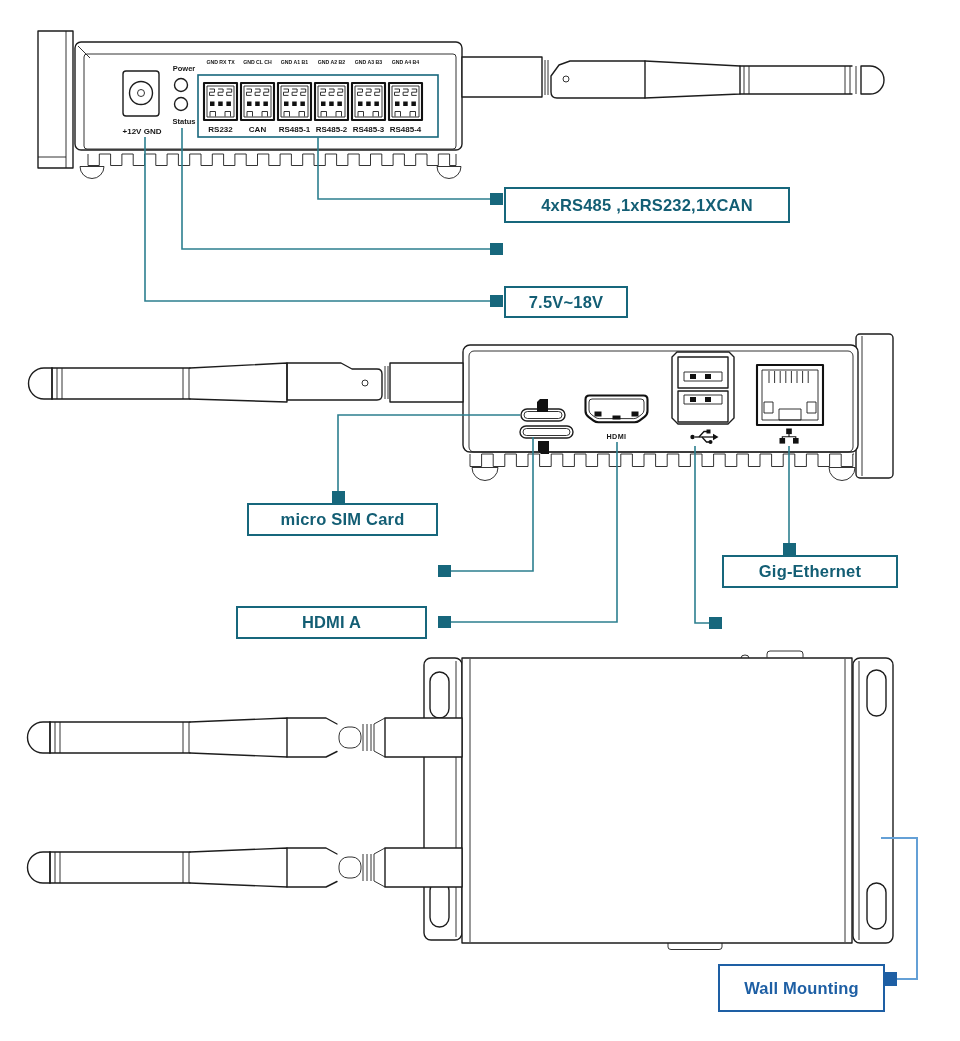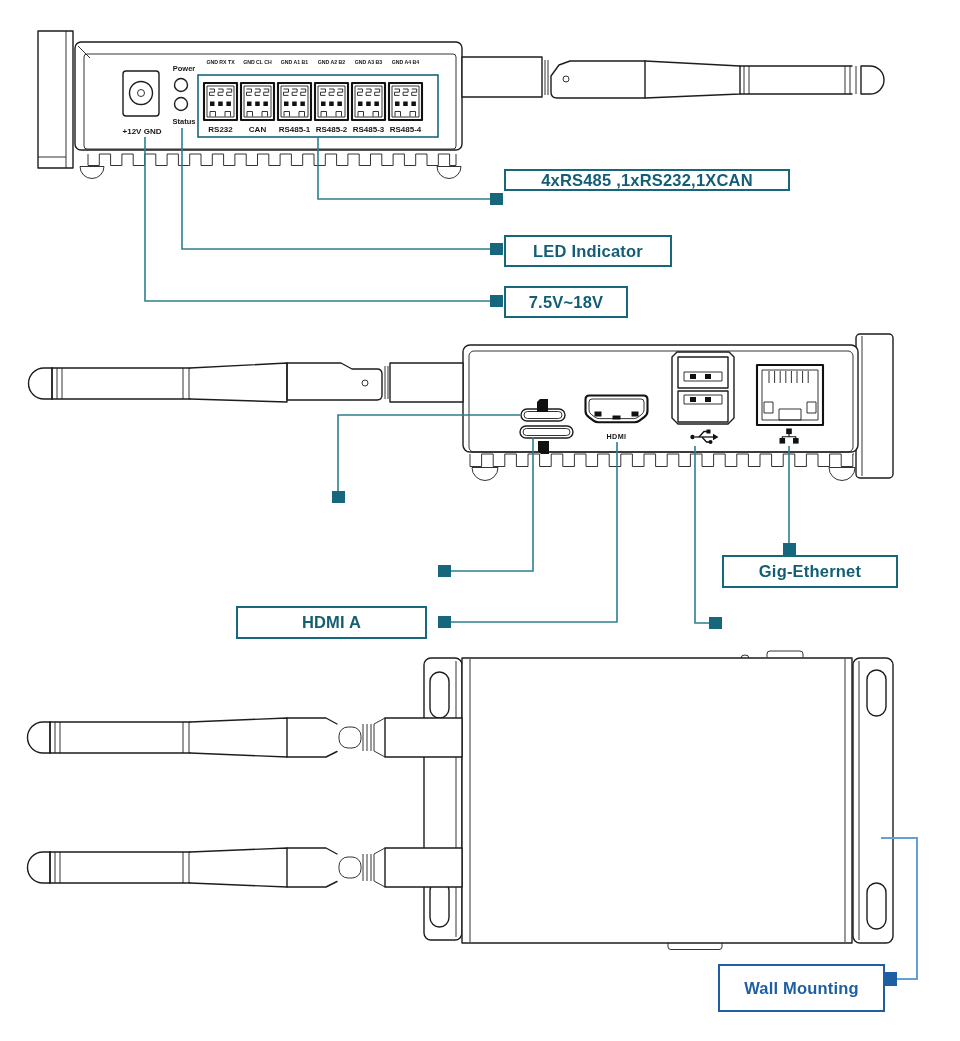--- a/index.html
+++ b/index.html
@@ -247,30 +247,30 @@
     <path class="ln2" d="M741,658 a4,3 0 0 1 8,0"></path>
     <path class="ln2" d="M668,943 V947 Q668,949.5 671,949.5 H719 Q722,949.5 722,947 V943"></path>
     <use href="#bant" x="28" y="718"></use>
     <use href="#bant" x="28" y="848"></use>
 
     <path class="bl" d="M897,979 H917 V838 H881"></path>
     <rect x="883" y="972" width="14" height="14" class="bsq"></rect>
   </g>
 </svg>
 
-<div class="callout" style="left:504px;top:169px;width:286px;height:22px">
+<div class="callout" style="left:504px;top:187px;width:286px;height:36px">
   <span>4xRS485 ,1xRS232,1XCAN</span>
-</div>
-<div class="callout" style="left:504px;top:235px;width:168px;height:32px">
-  <span>LED Indicator</span>
 </div>
 <div class="callout" style="left:504px;top:286px;width:124px;height:32px">
   <span>7.5V~18V</span>
 </div>
 
+<div class="callout" style="left:247px;top:503px;width:191px;height:33px">
+  <span>micro SIM Card</span>
+</div>
 <div class="callout" style="left:236px;top:606px;width:191px;height:33px">
   <span>HDMI A</span>
 </div>
 <div class="callout" style="left:722px;top:555px;width:176px;height:33px">
   <span>Gig-Ethernet</span>
 </div>
 
 <div class="callout blue" style="left:718px;top:964px;width:167px;height:48px">
   <span>Wall Mounting</span>
 </div>

